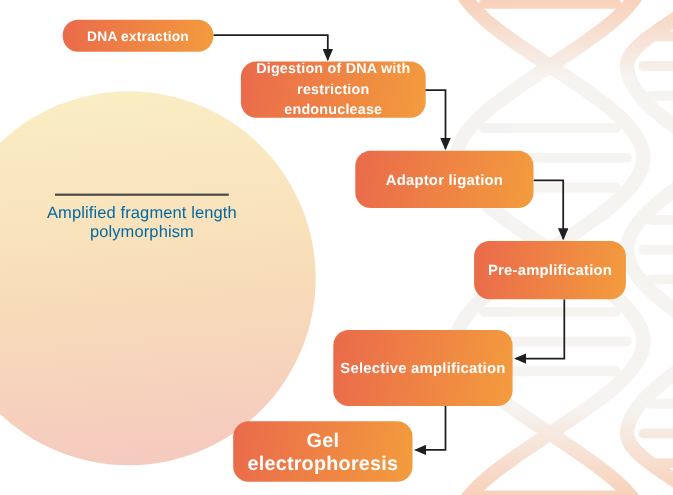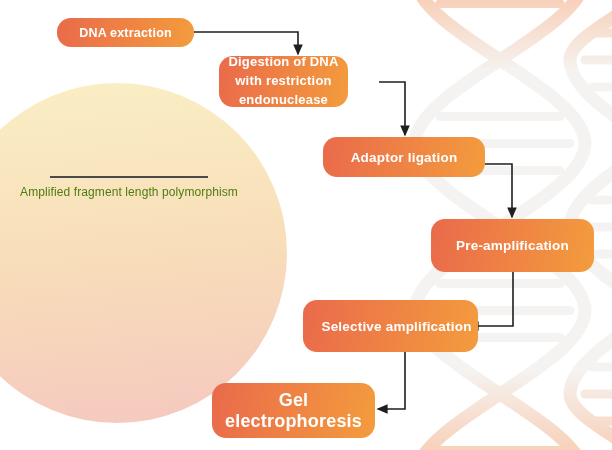--- a/index.html
+++ b/index.html
@@ -15,38 +15,38 @@
     position:absolute; left:-53px; top:83px; width:340px; height:340px;
     border-radius:50%; z-index:1;
     background:linear-gradient(175deg,#FAEFC4 0%, #F8DDB9 52%, #F5C8C0 100%);
   }
   .title-block { position:absolute; left:14px; top:170px; width:230px; text-align:center; z-index:2; }
   .aflp {
     font-size:54px; font-weight:bold; color:#ffffff; line-height:1; margin:0;
     letter-spacing:0px; text-shadow:3px 3px 3px rgba(168,138,116,0.55);
   }
   .divider { width:158px; height:1.5px; background:#4a4a4a; margin:6px auto 7px auto; }
-  .fullname { font-size:12px; color:#4d7c0f; margin:0; letter-spacing:0.1px; }
+  .fullname { font-size:15px; color:#0369a1; margin:0; letter-spacing:0.1px; }
 
   
   .arrows-svg { position:absolute; left:0; top:0; z-index:2; }
 
   
   .flow-box {
     position:absolute; z-index:3;
     display:flex; align-items:center; justify-content:center; text-align:center;
     color:#ffffff; font-weight:bold; letter-spacing:0.2px;
     background:linear-gradient(100deg,#EA6A4B 0%, #F39C3D 100%);
     border-radius:14px;
   }
   .box-1 { left:57px;  top:18px;  width:137px; height:29px; font-size:12.5px; }
-  .box-2 { left:219px; top:56px;  width:129px; height:51px; font-size:13px; line-height:1.45; padding:0 5px; box-sizing:border-box; }
-  .box-3 { left:323px; top:137px; width:162px; height:40px; font-size:13.5px; }
-  .box-4 { left:431px; top:219px; width:163px; height:53px; font-size:13.5px; }
-  .box-5 { left:303px; top:300px; width:163px; height:52px; font-size:13.5px;padding-left:12px; }
+  .box-2 { left:219px; top:56px;  width:168px; height:51px; font-size:13px; line-height:1.45; padding:0 5px; box-sizing:border-box; }
+  .box-3 { left:323px; top:137px; width:162px; height:52px; font-size:13.5px; }
+  .box-4 { left:431px; top:219px; width:138px; height:53px; font-size:13.5px; }
+  .box-5 { left:303px; top:300px; width:163px; height:69px; font-size:13.5px; }
   .box-6 { left:212px; top:383px; width:163px; height:55px; font-size:18px; }
 </style>
 </head>
 <body>
 
 <svg class="helix-svg" width="612" height="450" viewBox="0 0 612 450" aria-hidden="true">
   <defs>
     <linearGradient id="hg" gradientUnits="userSpaceOnUse" x1="0" y1="0" x2="0" y2="450">
       <stop offset="0" stop-color="#F2A476"></stop>
       <stop offset="0.16" stop-color="#EDE9E4"></stop>

